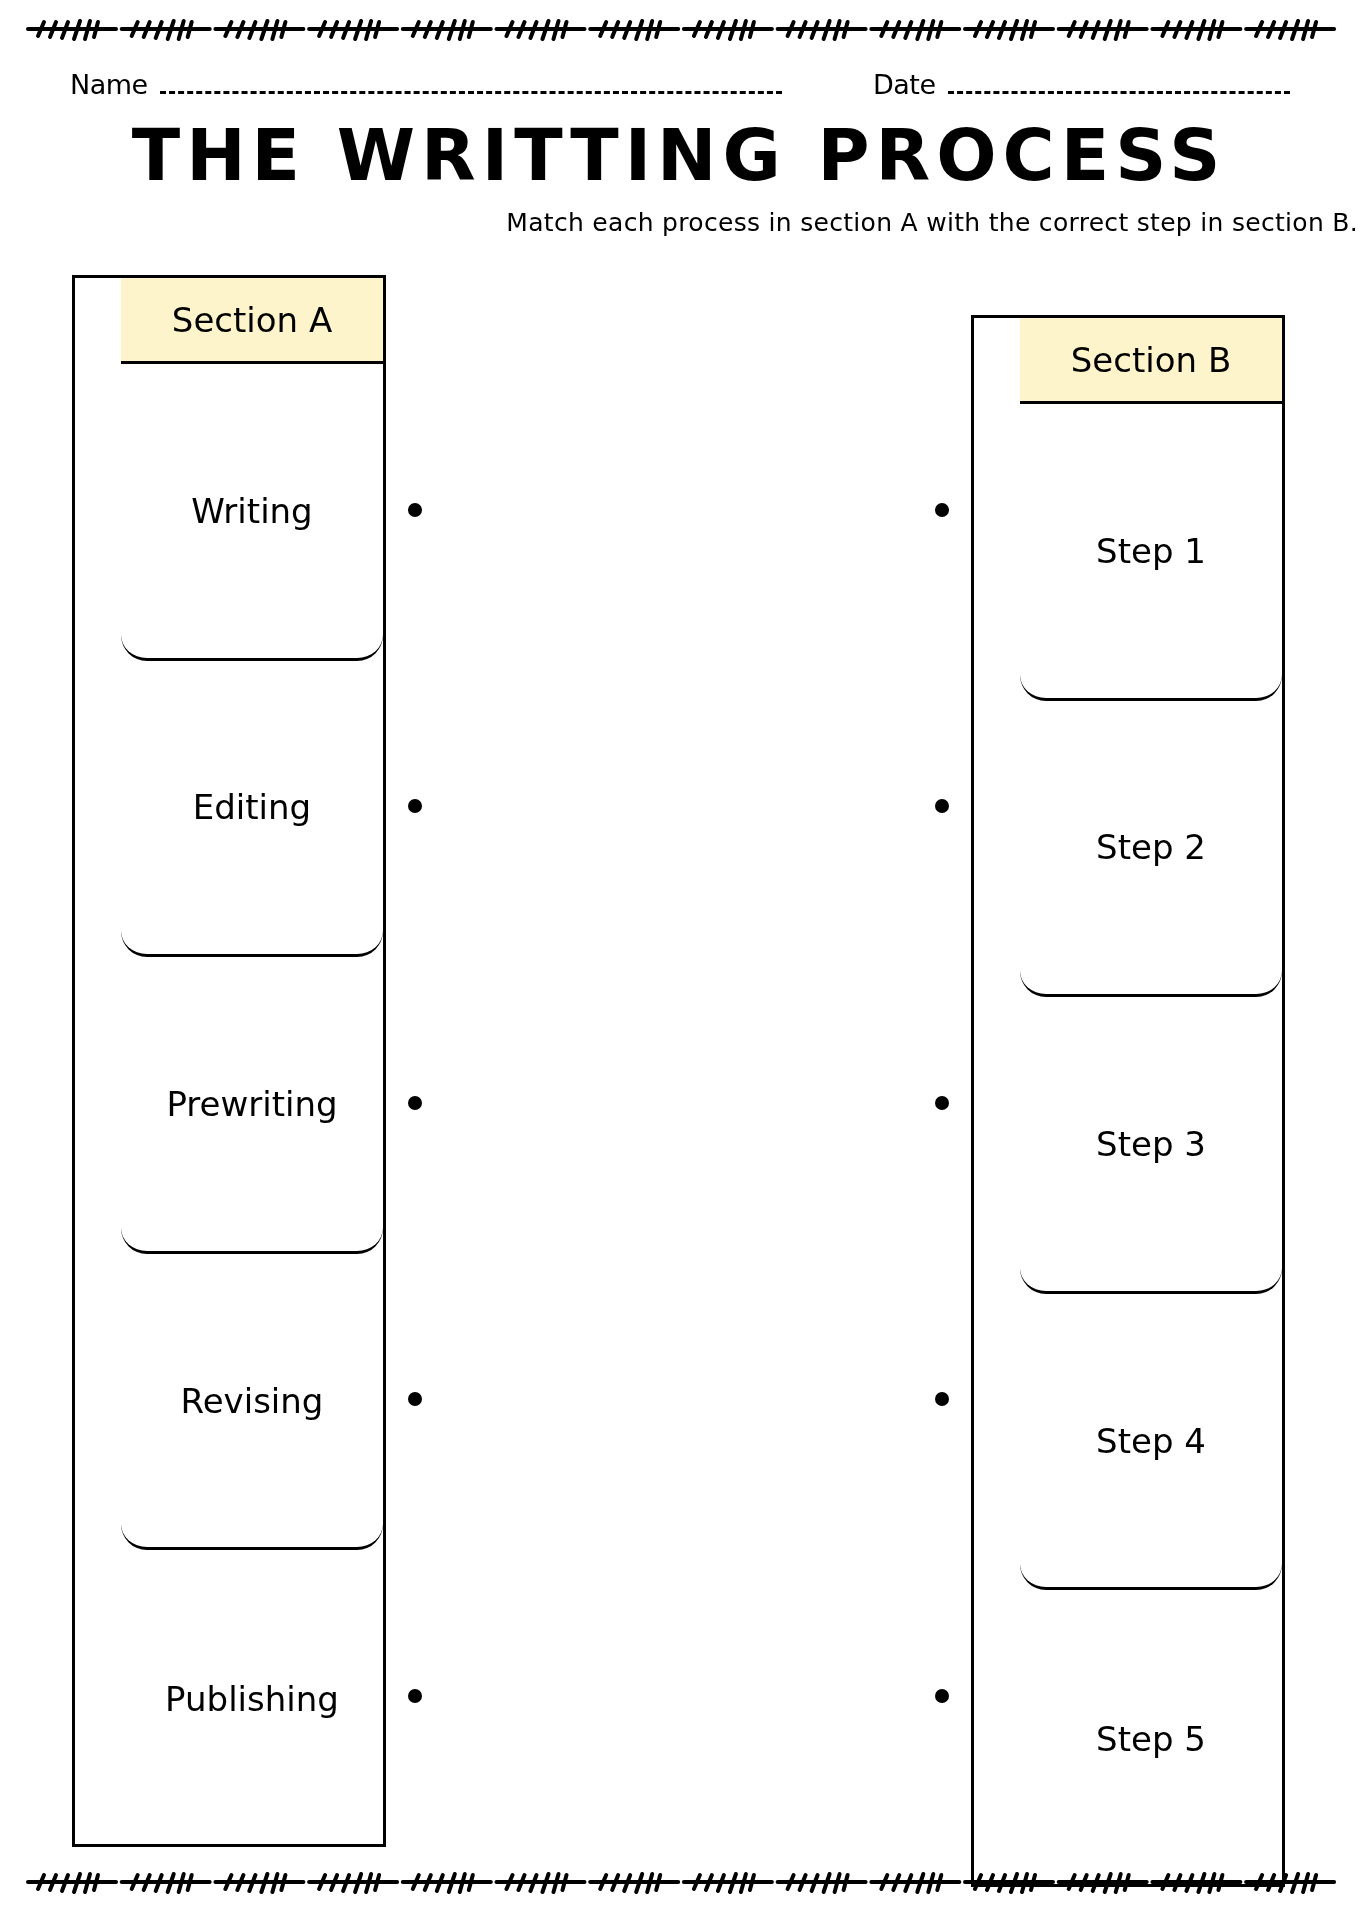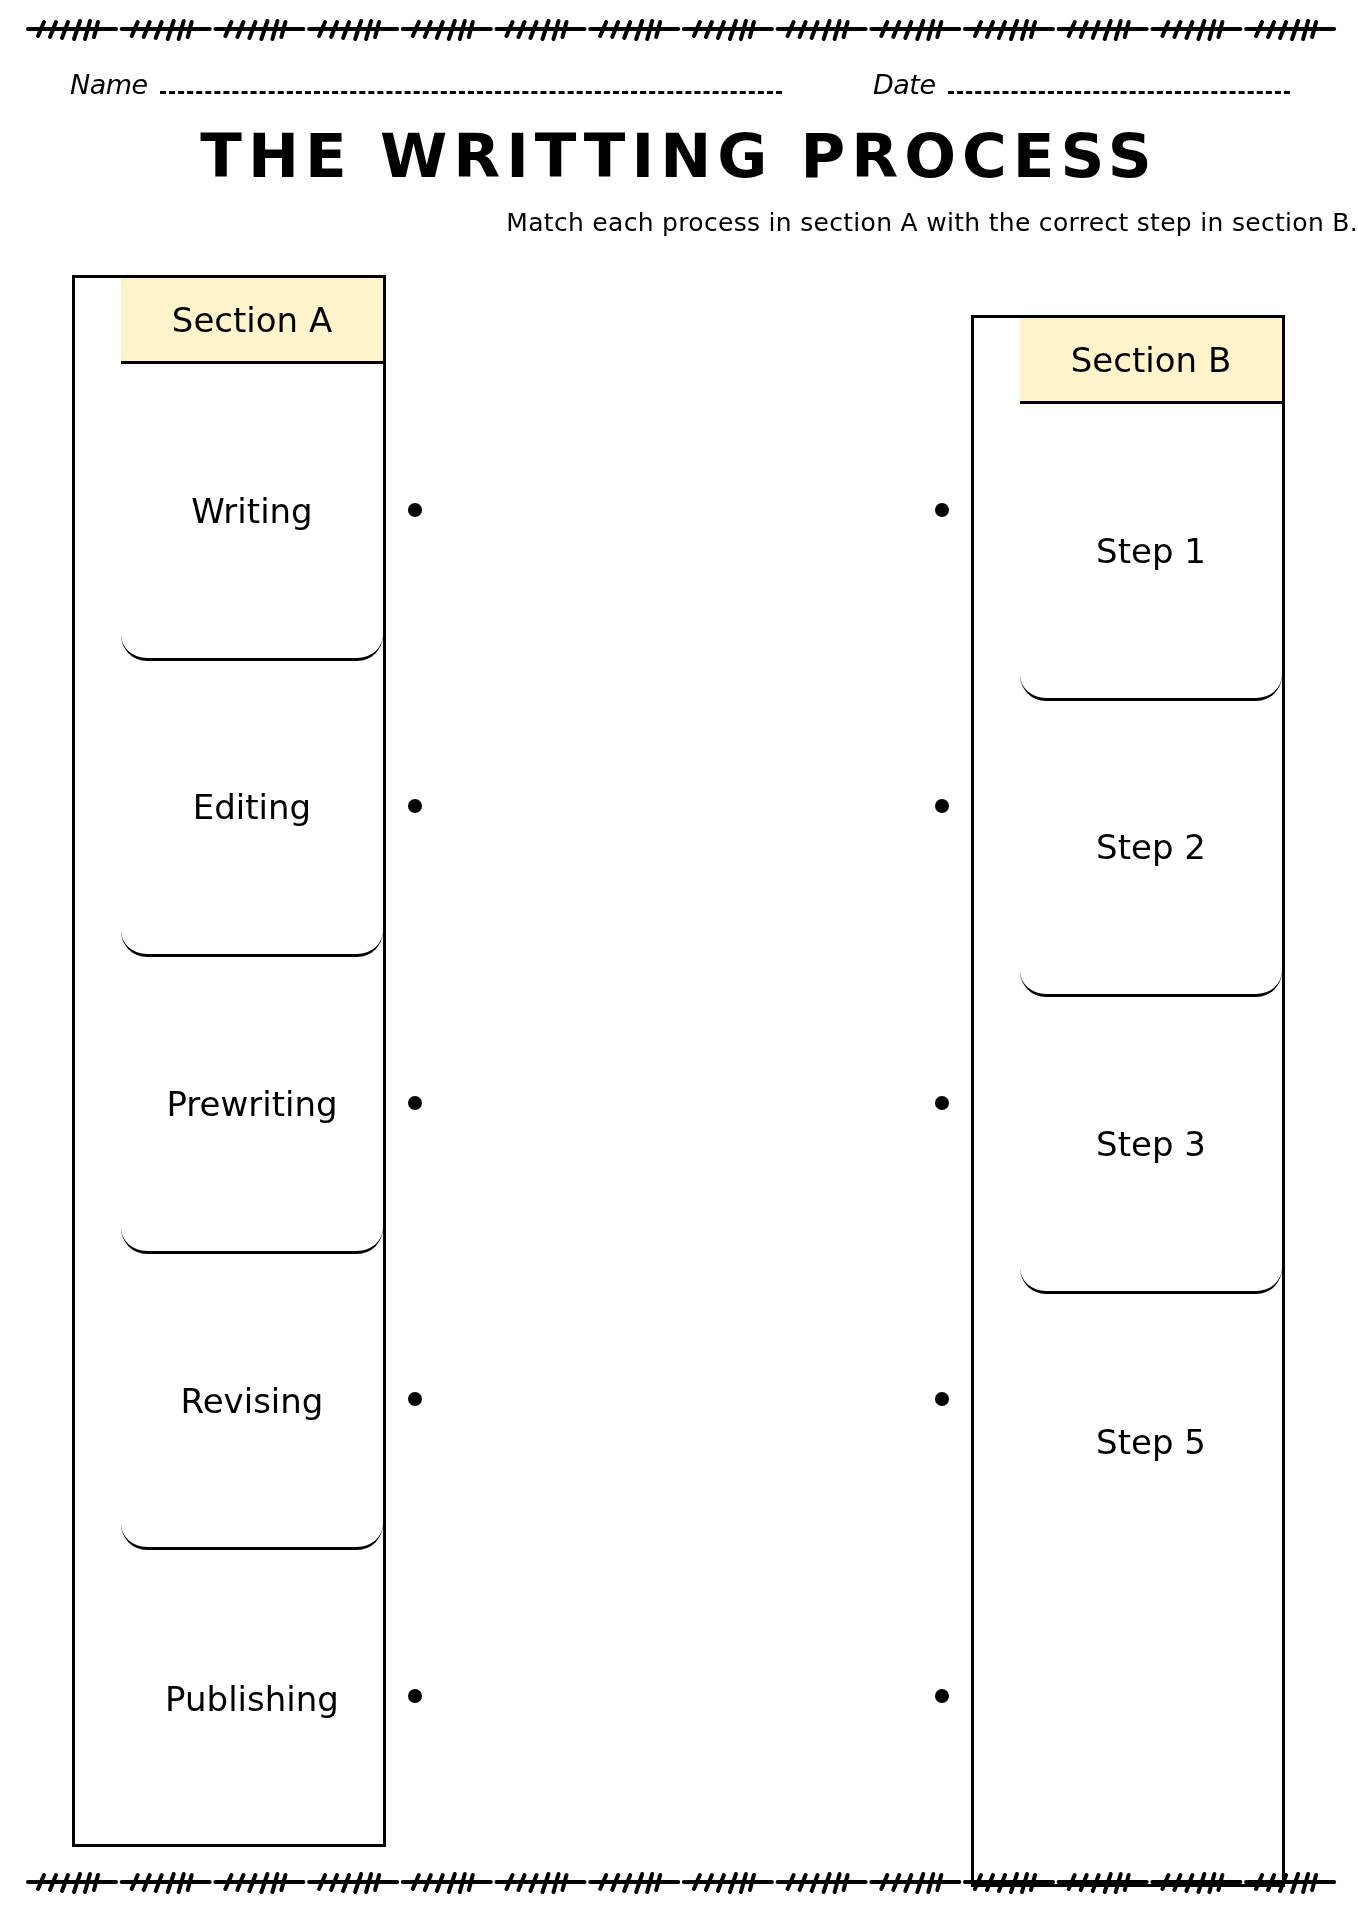--- a/index.html
+++ b/index.html
@@ -3,29 +3,29 @@
   <meta charset="utf-8">
   <style>
     html, body { margin: 0; padding: 0; background: #ffffff; }
     body { width: 1358px; height: 1920px; position: relative; overflow: hidden;
            font-family: "DejaVu Sans", sans-serif; color: #000; }
     .border-strip { position: absolute; left: 26px; width: 1312px; height: 24px; }
     .border-top { top: 18px; }
     .border-bottom { top: 1871px; }
     .field { position: absolute; top: 68px; font-size: 27px; line-height: 34px;
              font-family: "DejaVu Sans", sans-serif; letter-spacing: -0.5px; }
-    .field .label { display: inline-block; font-style: italic; }
+    .field .label { display: inline-block; }
     .field .line { display: inline-block; border-bottom: 3px dashed #000; height: 22px;
                    vertical-align: baseline; margin-left: 12px; }
     .name-field { left: 70px; }
     .name-field .line { width: 622px; }
     .date-field { left: 873px; }
     .date-field .line { width: 342px; }
     .title { position: absolute; left: 0; width: 1358px; top: 106px; text-align: center;
-             font-family: "DejaVu Sans", sans-serif; font-size: 61px; font-weight: bold;
+             font-family: "DejaVu Sans", sans-serif; font-size: 71px; font-weight: bold;
              letter-spacing: 6px; line-height: 100px; }
     .subtitle { position: absolute; left: 0; width: 1358px; top: 206px; text-align: right;
                 font-family: "DejaVu Sans", sans-serif; font-size: 25px; line-height: 34px;
                 letter-spacing: 0.3px; }
     .column { position: absolute; top: 275px; width: 314px; border: 3px solid #000;
               box-sizing: border-box; height: 1572px; background: #fff; padding-left: 46px; }
     .col-a { left: 72px; }
     .col-b { left: 971px; margin-top: 40px; }
     .col-header { height: 86px; background: #FDF4CC; border-bottom: 3px solid #000;
                   box-sizing: border-box; display: flex; align-items: center; justify-content: center;
@@ -79,20 +79,21 @@
   <div class="cell">Prewriting</div>
   <div class="cell">Revising</div>
   <div class="cell">Publishing</div>
 </div>
 
 <div class="column col-b">
   <div class="col-header">Section B</div>
   <div class="cell">Step 1</div>
   <div class="cell">Step 2</div>
   <div class="cell">Step 3</div>
+  <div class="cell">Step 4</div>
   <div class="cell">Step 5</div>
 </div>
 
 <div class="dot" style="left:415px; top:510px;"></div>
 <div class="dot" style="left:415px; top:806px;"></div>
 <div class="dot" style="left:415px; top:1103px;"></div>
 <div class="dot" style="left:415px; top:1399px;"></div>
 <div class="dot" style="left:415px; top:1696px;"></div>
 
 <div class="dot" style="left:942px; top:510px;"></div>

